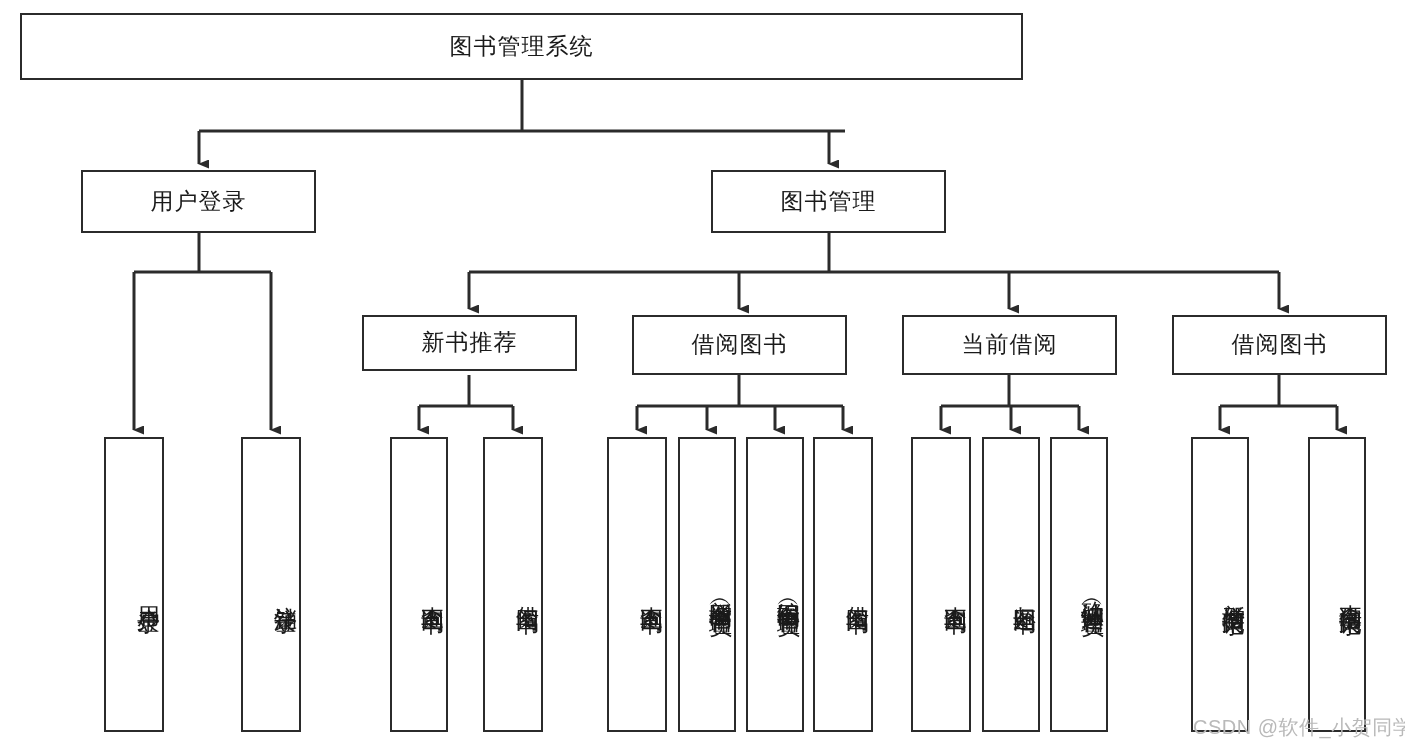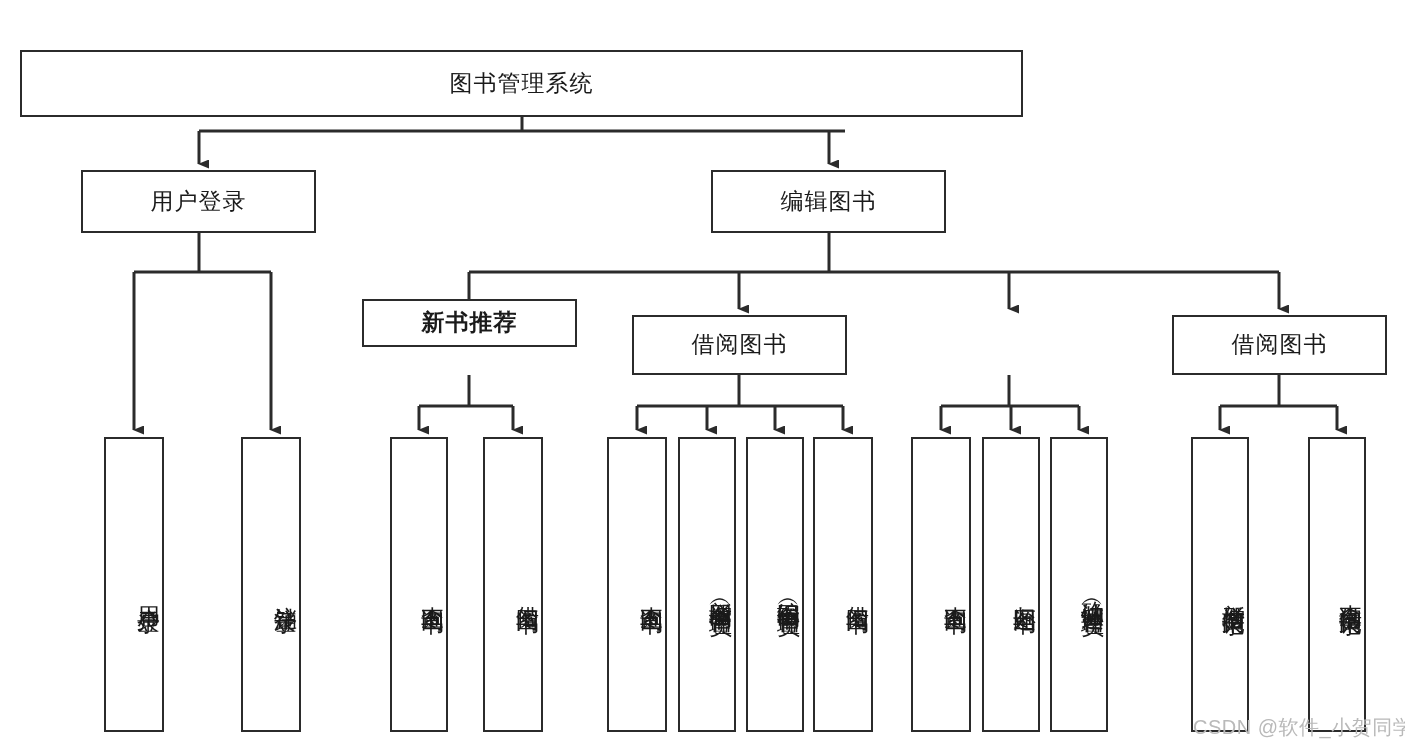--- a/index.html
+++ b/index.html
@@ -48,21 +48,20 @@
     align-items: flex-start;
     justify-content: center;
   }
   .node .label {
     display: block;
     line-height: 1.18;
     text-align: center;
   }
   .root-node {
     font-size: 24px;
-    margin-top: 37px;
   }
   .watermark {
     position: absolute;
     color: #b9b9b9;
     font-size: 20px;
     white-space: nowrap;
     letter-spacing: 0.5px;
   }
 </style>
 </head>
@@ -121,28 +120,31 @@
   </svg>
 
   <div class="node horiz root-node" id="node-root" style="left: 20px; top: 13px; width: 1003px; height: 67px;">
     <span class="label">图书管理系统</span>
   </div>
 
   <div class="node horiz" id="node-l2-0" style="left: 81px; top: 170px; width: 235px; height: 63px;">
     <span class="label">用户登录</span>
   </div>
   <div class="node horiz" id="node-l2-1" style="left: 711px; top: 170px; width: 235px; height: 63px;">
-    <span class="label">编辑图书</span>
+    <span class="label">图书管理</span>
   </div>
 
-  <div class="node horiz" id="node-l3-0" style="left: 362px; top: 299px; width: 215px; height: 48px; font-weight: bold;">
+  <div class="node horiz" id="node-l3-0" style="left: 362px; top: 315px; width: 215px; height: 56px;">
     <span class="label">新书推荐</span>
   </div>
   <div class="node horiz" id="node-l3-1" style="left: 632px; top: 315px; width: 215px; height: 60px;">
     <span class="label">借阅图书</span>
+  </div>
+  <div class="node horiz" id="node-l3-2" style="left: 902px; top: 315px; width: 215px; height: 60px;">
+    <span class="label">当前借阅</span>
   </div>
   <div class="node horiz" id="node-l3-3" style="left: 1172px; top: 315px; width: 215px; height: 60px;">
     <span class="label">借阅图书</span>
   </div>
 
   <div class="node vert" id="node-leaf-0" style="left: 104px; top: 437px; width: 60px; height: 295px;">
     <span class="label">用户登录</span>
   </div>
   <div class="node vert" id="node-leaf-1" style="left: 241px; top: 437px; width: 60px; height: 295px;">
     <span class="label">注销登录</span>

